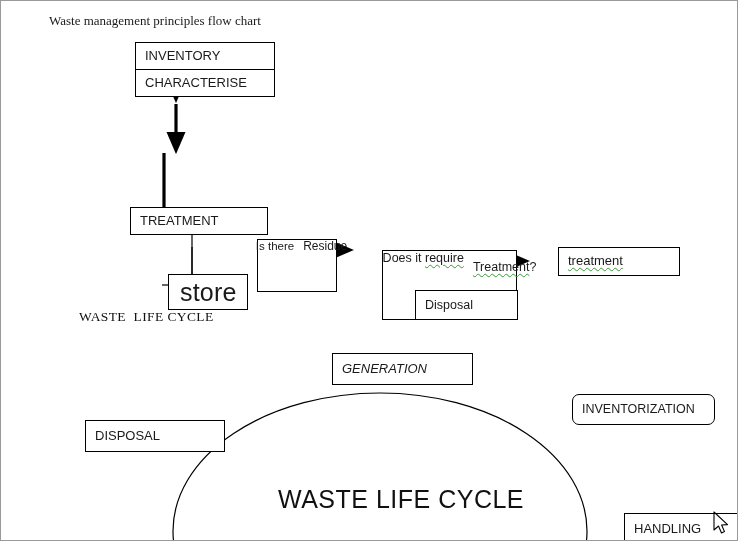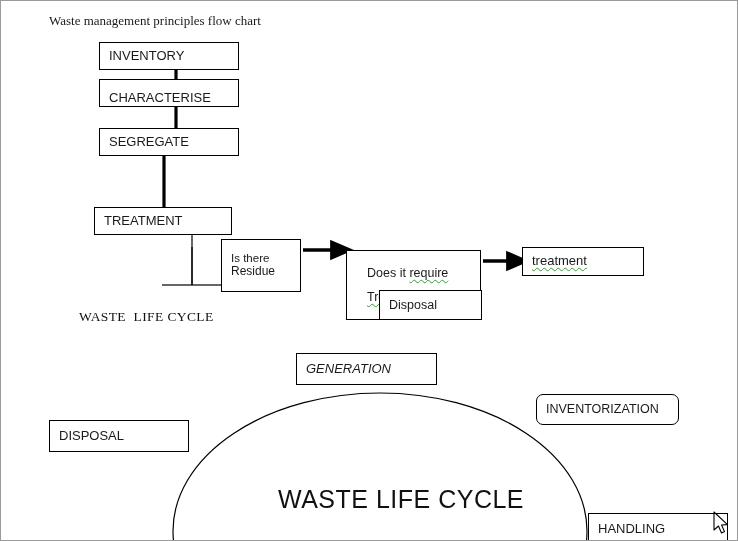--- a/index.html
+++ b/index.html
@@ -29,20 +29,21 @@
   .node {
     position: absolute;
     box-sizing: border-box;
     border: 1px solid #000000;
     background: #ffffff;
     display: flex;
     align-items: center;
     font-family: "Liberation Sans", sans-serif;
     color: #1a1a1a;
     white-space: pre;
+    margin-left: 36px;
   }
   .node .lbl {
     display: block;
     padding-left: 9px;
     font-size: 13px;
     line-height: 1.15;
   }
   .title-text {
     position: absolute;
     font-family: "Liberation Serif", serif;
@@ -65,21 +66,21 @@
     color: #111111;
     white-space: pre;
     letter-spacing: 0.5px;
   }
   .store-lbl {
     font-size: 25px !important;
     padding-left: 11px !important;
     letter-spacing: 0.2px;
   }
   .two-line {
-    flex-direction: column;
+    flex-direction: row;
     align-items: flex-start;
     justify-content: center;
   }
   .two-line .lbl { padding-left: 9px; }
   .spell {
     text-decoration: underline;
     text-decoration-style: wavy;
     text-decoration-color: #3a9a3a;
     text-decoration-thickness: 1px;
     text-underline-offset: 2px;
@@ -123,38 +124,38 @@
 
     <ellipse cx="379" cy="530" rx="207" ry="138" fill="#ffffff" stroke="#000000" stroke-width="1.2"></ellipse>
   </svg>
 
   <div class="title-text" style="left:48px; top:12px;">Waste management principles flow chart</div>
 
   <div class="node" style="left:98px; top:41px; width:140px; height:28px;">
     <span class="lbl">INVENTORY</span>
   </div>
 
-  <div class="node" style="left:98px; top:78px; width:140px; height:28px;align-items:flex-end;">
+  <div class="node" style="left:98px; top:68px; width:140px; height:28px;">
     <span class="lbl">CHARACTERISE</span>
   </div>
 
-  <div class="node" style="left:98px; top:127px; width:140px; height:28px;">
-    <span class="lbl">SEGREGATE</span>
-  </div>
 
 
   <div class="node" style="left:93px; top:206px; width:138px; height:28px;">
     <span class="lbl">TREATMENT</span>
   </div>
 
   <div class="node two-line" style="left:220px; top:238px; width:80px; height:53px;">
     <span class="lbl" style="font-size:11.5px;">Is there</span>
     <span class="lbl" style="font-size:12px;">Residue</span>
   </div>
 
+  <div class="node" style="left:131px; top:273px; width:80px; height:36px;">
+    <span class="lbl store-lbl">store</span>
+  </div>
 
   <div class="node two-line" style="left:345px; top:249px; width:135px; height:70px;padding-left:11px;">
     <span class="lbl" style="font-size:12.5px;"><span>Does it </span><span class="spell">require</span></span>
     <span class="lbl" style="font-size:12.5px; margin-top:9px;"><span class="spell">Treatment</span><span>?</span></span>
   </div>
 
   <div class="node" style="left:378px; top:289px; width:103px; height:30px;">
     <span class="lbl" style="font-size:12.5px;">Disposal</span>
   </div>
 

